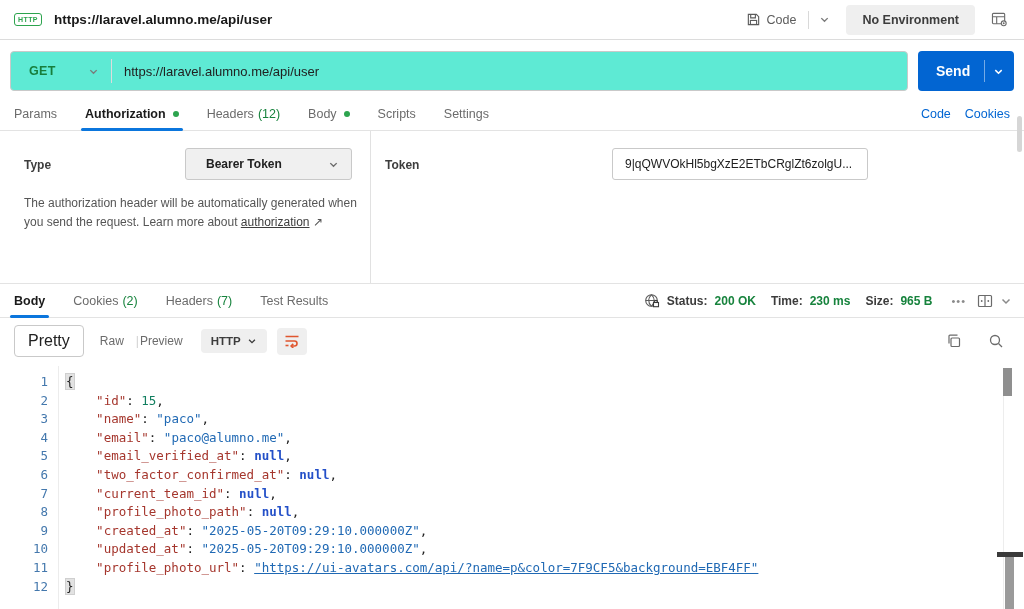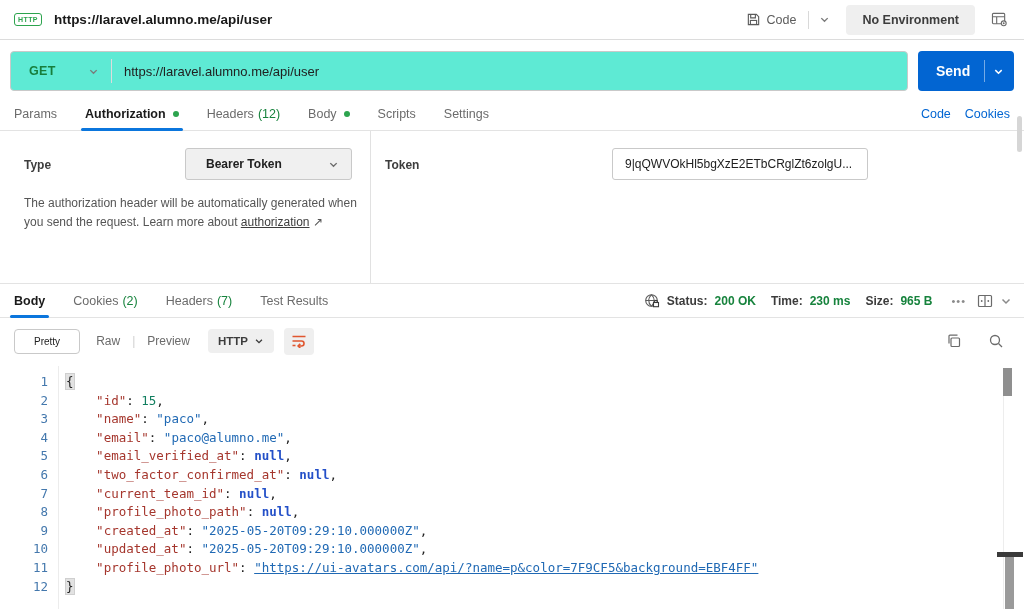--- a/index.html
+++ b/index.html
@@ -51,24 +51,24 @@
 
   
   .resp-tabs { position:absolute; top:283px; left:0; right:0; height:35px; border-top:1px solid #e3e3e3; border-bottom:1px solid #e3e3e3; display:flex; align-items:stretch; padding-left:10px; font-size:12.5px; color:#6b6b6b; }
   .resp-meta { margin-left:auto; display:flex; align-items:center; gap:7px; padding-right:12px; font-size:12px; }
   .meta-label { color:#3c3c3c; font-weight:600; }
   .meta-value { color:#17833d; font-weight:600; margin-right:8px; }
   .meta-icon { color:#6b6b6b; display:flex; align-items:center; }
   .more-dots { color:#8a8a8a; font-size:11px; letter-spacing:1px; margin:0 4px; cursor:pointer; }
 
   .resp-toolbar { position:absolute; top:322px; left:0; right:0; height:38px; display:flex; align-items:center; padding-left:14px; }
-  .pretty-btn { border:1px solid #c9c9c9; border-radius:4px; background:#fff; padding:6px 19px; font-size:10px; color:#212121; cursor:pointer; }
+  .pretty-btn { border:1px solid #c9c9c9; border-radius:4px; background:#fff; padding:6px 13px; font-size:16px; color:#212121; cursor:pointer; }
   .raw-lbl, .preview-lbl { color:#6b6b6b; font-size:12px; margin-left:16px; cursor:pointer; }
   .tb-sep { color:#d0d0d0; margin-left:12px; font-size:12px; }
-  .preview-lbl { margin-left:12px; }
+  .preview-lbl { margin-left:1px; }
   .json-dd { margin-left:18px; background:#efefef; border-radius:4px; padding:6px 10px; display:flex; align-items:center; gap:6px; font-size:11.5px; font-weight:700; color:#3c3c3c; cursor:pointer; }
   .wrap-btn { margin-left:10px; background:#efefef; border-radius:4px; width:30px; height:27px; display:flex; align-items:center; justify-content:center; color:#e0562f; cursor:pointer; }
   .toolbar-right { margin-left:auto; display:flex; align-items:center; gap:26px; padding-right:20px; color:#6b6b6b; }
   .toolbar-right > span { cursor:pointer; display:flex; }
 
   
   .code-area { position:absolute; top:366px; left:0; right:0; bottom:0; font-family:"DejaVu Sans Mono", monospace; font-size:12.5px; padding-top:7px; }
   .gutter-border { position:absolute; left:58px; top:0; bottom:0; width:1px; background:#ececec; }
   .code-line { display:flex; line-height:18.6px; white-space:pre; }
   .ln { width:48px; text-align:right; color:#4478ad; flex:0 0 48px; padding-right:0; user-select:none; }

